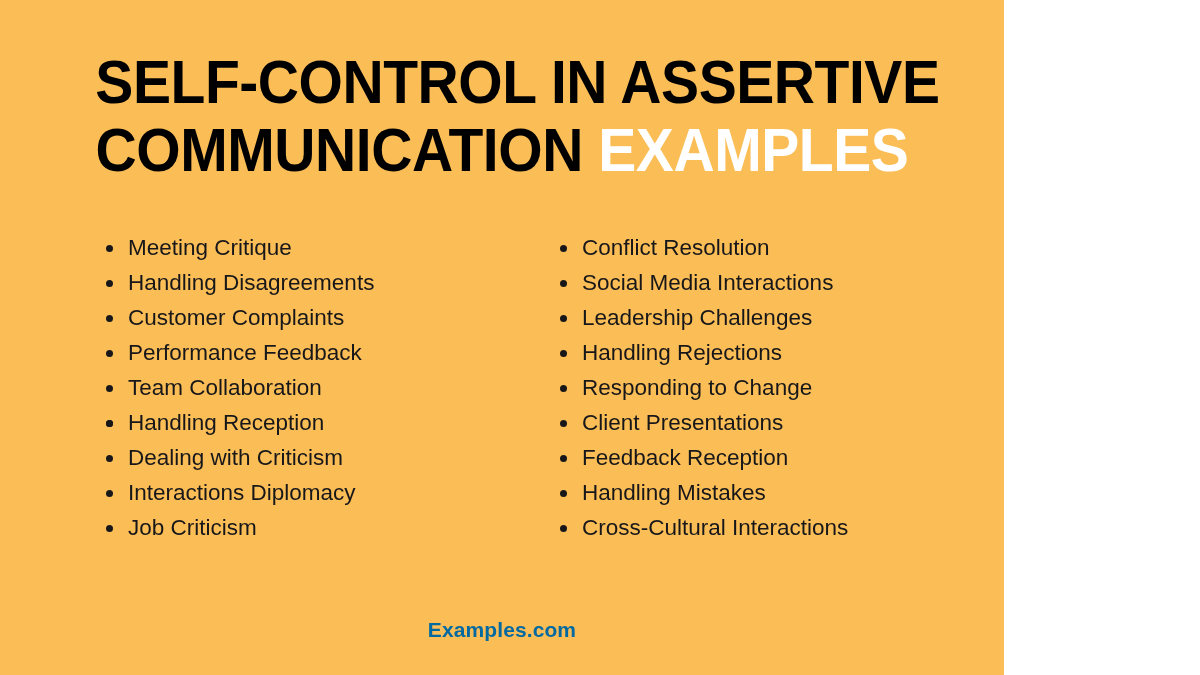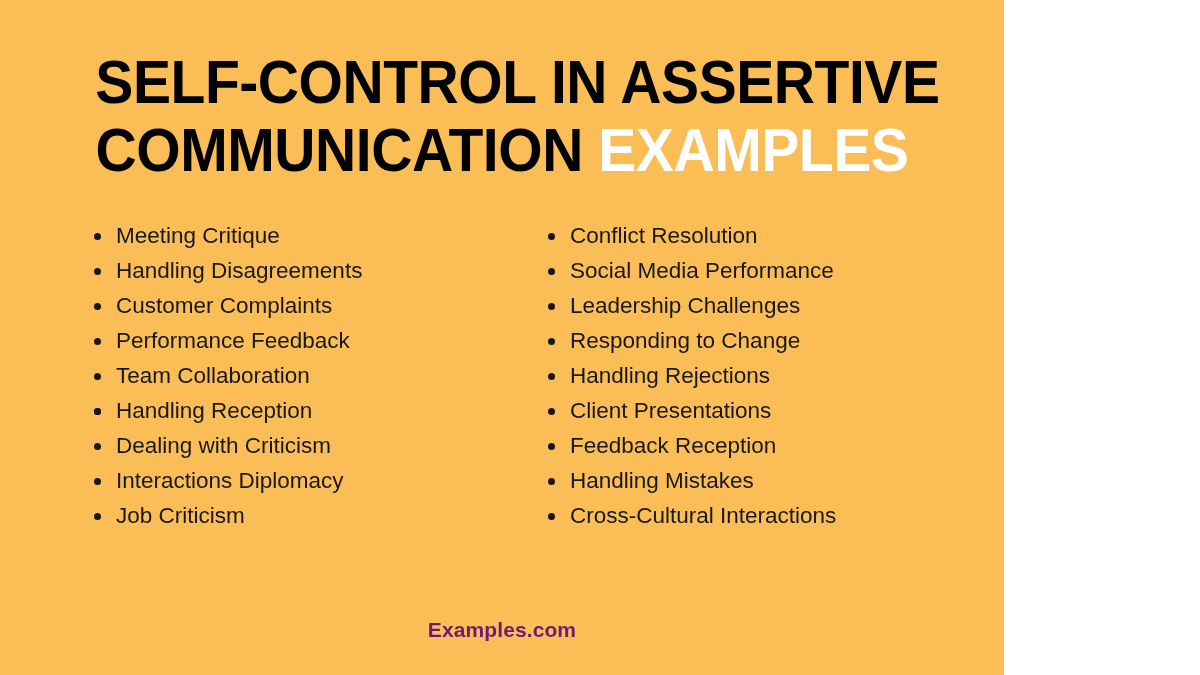--- a/index.html
+++ b/index.html
@@ -53,21 +53,21 @@
     flex: 0 0 auto;
   }
   .column {
     width: 500px;
   }
   .column.right {
     margin-left: 32px;
   }
   ul.item-list {
     list-style: none;
-    margin: 4px;
+    margin: 16px;
     padding: 0;
   }
   ul.item-list li {
     position: relative;
     padding-left: 24px;
     font-size: 22.5px;
     line-height: 35px;
     color: #17171a;
     font-weight: 400;
     white-space: nowrap;
@@ -86,21 +86,21 @@
   .footer {
     position: absolute;
     left: 0;
     right: 0;
     top: 618px;
     text-align: center;
   }
   .footer-brand {
     font-size: 21px;
     font-weight: 700;
-    color: #701a75;
+    color: #0369a1;
     letter-spacing: 0.1px;
   }
 </style>
 </head>
 <body>
 
 <div class="poster">
 
   <div class="title-block">
     <div class="title-line">SELF-CONTROL IN ASSERTIVE</div>
@@ -120,24 +120,24 @@
         <li><span class="bullet-dot"></span><span>Handling Reception</span></li>
         <li><span class="bullet-dot"></span><span>Dealing with Criticism</span></li>
         <li><span class="bullet-dot"></span><span>Interactions Diplomacy</span></li>
         <li><span class="bullet-dot"></span><span>Job Criticism</span></li>
       </ul>
     </div>
 
     <div class="column right">
       <ul class="item-list">
         <li><span class="bullet-dot"></span><span>Conflict Resolution</span></li>
-        <li><span class="bullet-dot"></span><span>Social Media Performance</span></li>
+        <li><span class="bullet-dot"></span><span>Social Media Interactions</span></li>
         <li><span class="bullet-dot"></span><span>Leadership Challenges</span></li>
+        <li><span class="bullet-dot"></span><span>Handling Rejections</span></li>
         <li><span class="bullet-dot"></span><span>Responding to Change</span></li>
-        <li><span class="bullet-dot"></span><span>Handling Rejections</span></li>
         <li><span class="bullet-dot"></span><span>Client Presentations</span></li>
         <li><span class="bullet-dot"></span><span>Feedback Reception</span></li>
         <li><span class="bullet-dot"></span><span>Handling Mistakes</span></li>
         <li><span class="bullet-dot"></span><span>Cross-Cultural Interactions</span></li>
       </ul>
     </div>
 
   </div>
 
   <div class="footer">

